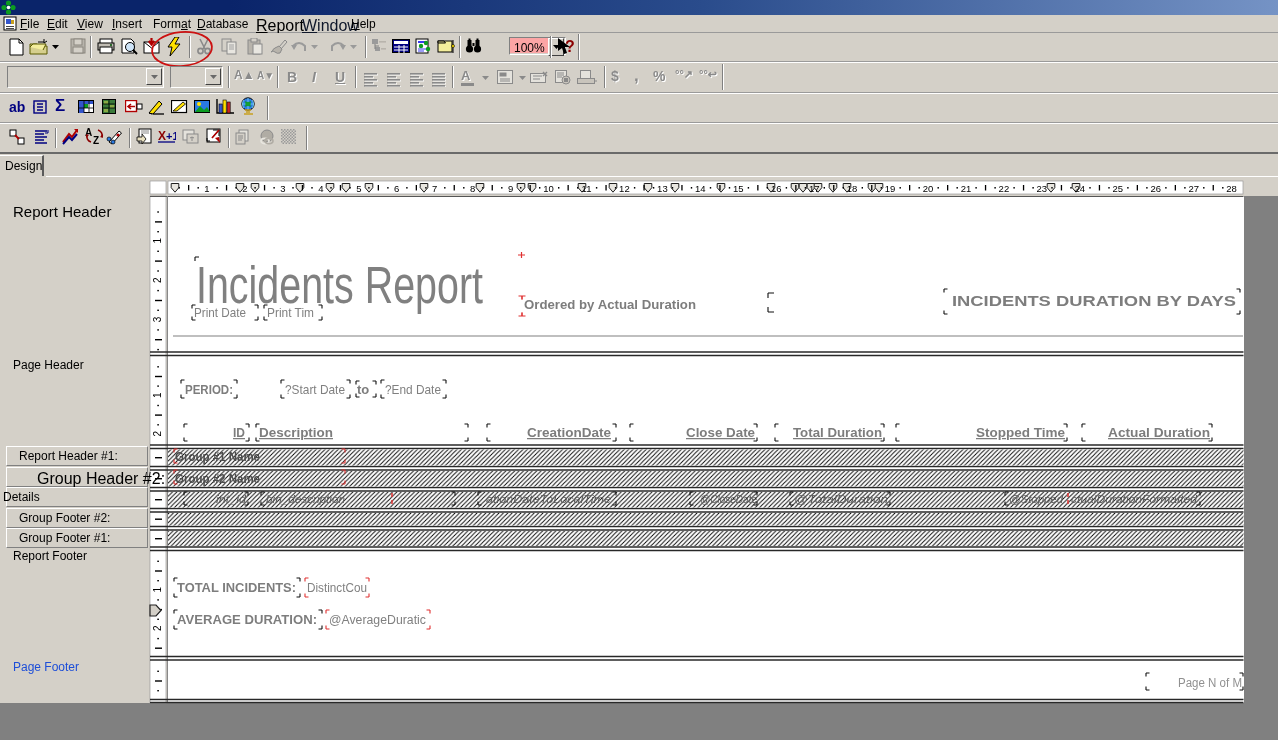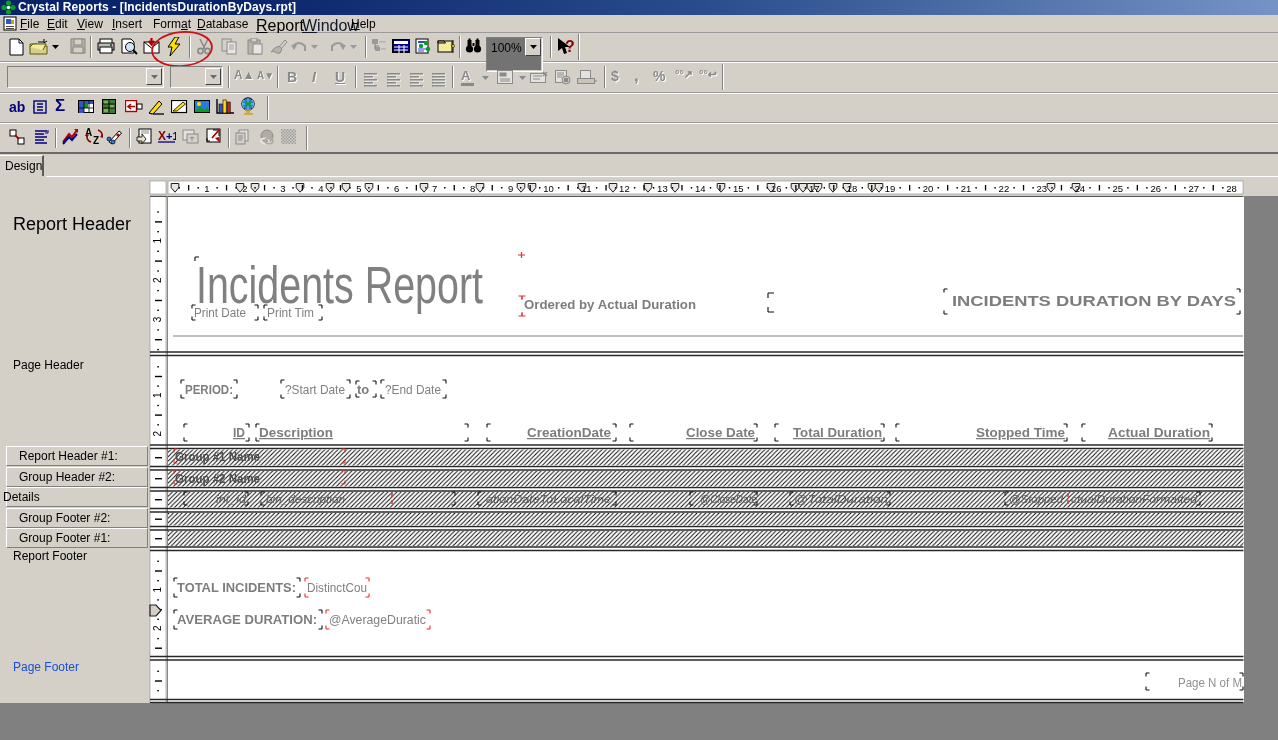--- a/index.html
+++ b/index.html
@@ -10,21 +10,20 @@
 <div id="root">
 
 <div class="abs" style="left:0;top:0;width:1278px;height:15px;background:linear-gradient(90deg,#0a246a 0%,#0a246a 18%,#2a4c8c 55%,#7593c5 100%)">
 <svg class="abs" style="left:1px;top:0" width="15" height="15" viewBox="0 0 15 15">
 <circle cx="7.5" cy="3" r="2.6" fill="#0c9c20"></circle>
         <circle cx="3" cy="7.5" r="2.6" fill="#0c9c20"></circle>
         <circle cx="12" cy="7.5" r="2.6" fill="#0c9c20"></circle>
         <circle cx="7.5" cy="12" r="2.6" fill="#0c9c20"></circle>
         <circle cx="7.5" cy="7.5" r="1.8" fill="#fff"></circle>
 </svg>
-<div class="abs" style="left:18px;top:0px;font-size:12px;font-weight:bold;color:#fff;letter-spacing:0.1px">Crystal Reports - [IncidentsDurationByDays.rpt]</div>
 </div>
 
 <div class="abs" style="left:0;top:15px;width:1278px;height:18px;background:#d4d0c8;border-bottom:1px solid #9a9a9a;box-shadow:0 1px 0 #fff"></div>
 <svg class="abs" style="left:3px;top:16px" width="15" height="15" viewBox="0 0 15 15">
 <rect x="1" y="1" width="12" height="13" fill="#fff" stroke="#000" stroke-width="1"></rect>
 <rect x="3" y="3" width="5" height="5" fill="#3355cc"></rect>
       <rect x="8" y="4" width="3" height="4" fill="#c8a020"></rect>
 <rect x="3" y="10" width="8" height="1" fill="#444"></rect>
       <rect x="3" y="12" width="8" height="1" fill="#444"></rect>
 </svg>
@@ -151,21 +150,21 @@
       <g fill="#000">
         <circle cx="4.5" cy="11" r="3.6"></circle>
         <circle cx="12.5" cy="11" r="3.6"></circle>
         <rect x="2.5" y="2" width="4" height="8"></rect>
         <rect x="10.5" y="2" width="4" height="8"></rect>
         <rect x="3.5" y="0.5" width="2" height="3"></rect>
         <rect x="11.5" y="0.5" width="2" height="3"></rect>
         <rect x="7.5" y="5" width="2" height="3"></rect>
       </g>
     </svg>
-<div class="abs" style="left:486px;top:37px;width:57px;height:35px;background:#737373;border-top:1.5px solid #808080;border-left:1.5px solid #808080;border-right:1.5px solid #fff;border-bottom:1.5px solid #fff;box-shadow:inset -1px -1px 0 #d4d0c8">
+<div class="abs" style="left:509px;top:37px;width:57px;height:18px;background:#fca5a5;border-top:1.5px solid #808080;border-left:1.5px solid #808080;border-right:1.5px solid #fff;border-bottom:1.5px solid #fff;box-shadow:inset -1px -1px 0 #d4d0c8">
 <div class="abs" style="left:4px;top:3px;font-size:12px;color:#000">100%</div>
 <div class="abs" style="left:38px;top:0px;width:16px;height:18px;background:#d4d0c8;border-top:1px solid #fff;border-left:1px solid #fff;border-right:1.5px solid #404040;border-bottom:1.5px solid #404040"></div>
 <svg class="abs" style="left:42px;top:6px" width="9" height="6" viewBox="0 0 9 6">
         <path d="M1 1 h7 l-3.5 4 z" fill="#000"></path>
       </svg>
 </div>
 <div class="sep" style="left:550px;top:36px;height:22px"></div>
 <svg class="abs" style="left:556px;top:37px" width="19" height="18" viewBox="0 0 19 18">
       <path d="M2 1 l0 13 4-3 2 6 3-1 -2-6 5 0 z" fill="#000"></path>
       <text x="9" y="15" font-family="Liberation Sans" font-size="16" font-weight="bold" fill="#8b0000">?</text>
@@ -822,26 +821,26 @@
       <path d="M322 629 h-3.5 M322 629 v-3.5" stroke="#101010" stroke-width="1.1" fill="none"></path>
       <path d="M326 610 h3.5 M326 610 v3.5" stroke="#e03030" stroke-width="1.1" fill="none"></path>
       <path d="M430 610 h-3.5 M430 610 v3.5" stroke="#e03030" stroke-width="1.1" fill="none"></path>
       <path d="M326 629 h3.5 M326 629 v-3.5" stroke="#e03030" stroke-width="1.1" fill="none"></path>
       <path d="M430 629 h-3.5 M430 629 v-3.5" stroke="#e03030" stroke-width="1.1" fill="none"></path>
       <path d="M1146 673 h3.5 M1146 673 v3.5" stroke="#101010" stroke-width="1.1" fill="none"></path>
       <path d="M1243 673 h-3.5 M1243 673 v3.5" stroke="#101010" stroke-width="1.1" fill="none"></path>
       <path d="M1146 690 h3.5 M1146 690 v-3.5" stroke="#101010" stroke-width="1.1" fill="none"></path>
       <path d="M1243 690 h-3.5 M1243 690 v-3.5" stroke="#101010" stroke-width="1.1" fill="none"></path>
     </svg>
-<div class="abs" style="left:13px;top:214px;font-size:18px;color:#000">Report Header</div>
+<div class="abs" style="left:13px;top:203px;font-size:15px;color:#000">Report Header</div>
 <div class="abs" style="left:13px;top:358px;font-size:12px;color:#000">Page Header</div>
 <div class="abs" style="left:13px;top:549px;font-size:12px;color:#000">Report Footer</div>
 <div class="abs" style="left:13px;top:660px;font-size:12px;color:#1d4ed8">Page Footer</div>
 <div class="abs" style="left:6px;top:446px;width:142px;height:20px;border:1px solid;border-color:#fff #808080 #808080 #fff;"></div>
 <div class="abs" style="left:19px;top:449px;font-size:12px;color:#000">Report Header #1:</div>
 <div class="abs" style="left:6px;top:466.5px;width:142px;height:20px;border:1px solid;border-color:#fff #808080 #808080 #fff;"></div>
-<div class="abs" style="left:19px;top:469.5px;font-size:12px;color:#000">Group Header #2:</div>
+<div class="abs" style="left:37px;top:469.5px;font-size:16px;color:#000">Group Header #2:</div>
 <div class="abs" style="left:6px;top:487px;width:142px;height:20px;border:1px solid;border-color:#fff #808080 #808080 #fff;"></div>
 <div class="abs" style="left:3px;top:490px;font-size:12px;color:#000">Details</div>
 <div class="abs" style="left:6px;top:507.5px;width:142px;height:20px;border:1px solid;border-color:#fff #808080 #808080 #fff;"></div>
 <div class="abs" style="left:19px;top:510.5px;font-size:12px;color:#000">Group Footer #2:</div>
 <div class="abs" style="left:6px;top:528px;width:142px;height:20px;border:1px solid;border-color:#fff #808080 #808080 #fff;"></div>
 <div class="abs" style="left:19px;top:531px;font-size:12px;color:#000">Group Footer #1:</div>
 </div>
 </body></html>

